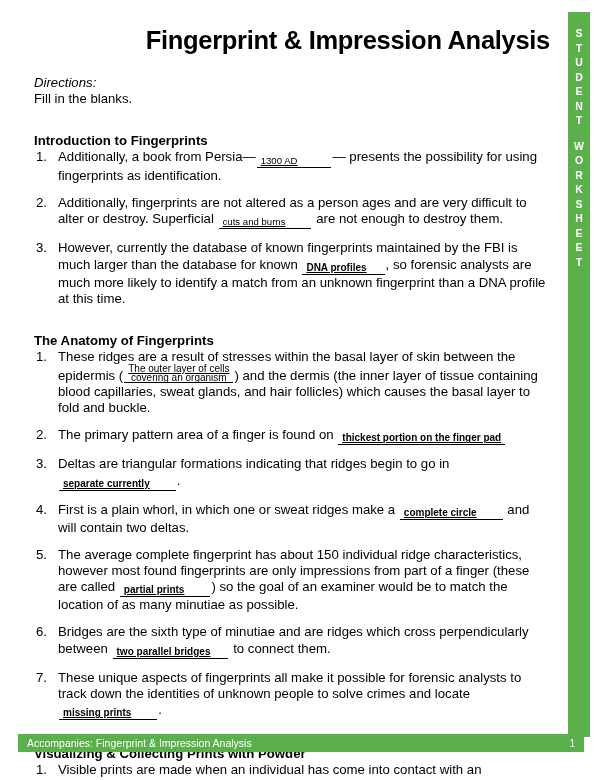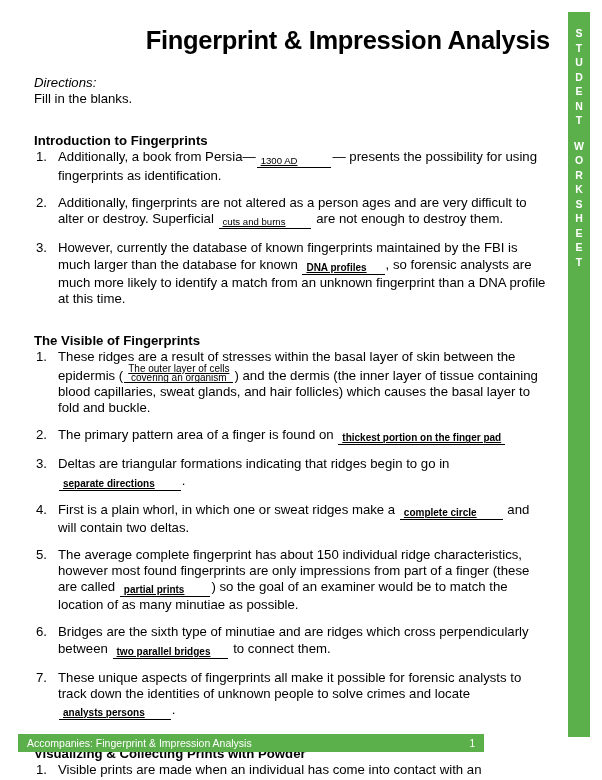--- a/index.html
+++ b/index.html
@@ -127,21 +127,21 @@
   
   .blank-line {
     display: inline-block;
   }
 
   
   .footer {
     position: absolute;
     left: 18px;
     bottom: 28px;
-    width: 466px;
+    width: 566px;
     height: 18px;
     background: #5CB04C;
     color: #ffffff;
     font-size: 10.5px;
     display: flex;
     align-items: center;
     justify-content: space-between;
     padding: 0 9px;
     box-sizing: border-box;
   }
@@ -187,42 +187,42 @@
         <span class="num">1.</span><span>Additionally, a book from Persia—</span><span class="blank wide-gap tall-up">1300 AD</span><span>— presents the possibility for using fingerprints as identification.</span>
       </li>
       <li>
         <span class="num">2.</span><span>Additionally, fingerprints are not altered as a person ages and are very difficult to alter or destroy. Superficial</span> <span class="blank gap-md">cuts and burns</span> <span>are not enough to destroy them.</span>
       </li>
       <li>
         <span class="num">3.</span><span>However, currently the database of known fingerprints maintained by the FBI is much larger than the database for known</span> <span class="blank bold gap-sm">DNA profiles</span><span>, so forensic analysts are much more likely to identify a match from an unknown fingerprint than a DNA profile at this time.</span>
       </li>
     </ol>
 
-    <h2 class="section">The Visible of Fingerprints</h2>
+    <h2 class="section">The Anatomy of Fingerprints</h2>
     <ol class="qlist">
       <li>
         <span class="num">1.</span><span>These ridges are a result of stresses within the basal layer of skin between the epidermis (</span><span class="blank two-line"><span class="l1">The outer layer of cells</span><span class="l2">covering an organism</span></span><span>) and the dermis (the inner layer of tissue containing blood capillaries, sweat glands, and hair follicles) which causes the basal layer to fold and buckle.</span>
       </li>
       <li>
         <span class="num">2.</span><span>The primary pattern area of a finger is found on</span> <span class="blank bold">thickest portion on the finger pad</span><span></span>
       </li>
       <li>
-        <span class="num">3.</span><span>Deltas are triangular formations indicating that ridges begin to go in</span><br><span class="blank bold gap-md blank-line">separate directions</span><span>.</span>
+        <span class="num">3.</span><span>Deltas are triangular formations indicating that ridges begin to go in</span><br><span class="blank bold gap-md blank-line">separate currently</span><span>.</span>
       </li>
       <li>
         <span class="num">4.</span><span>First is a plain whorl, in which one or sweat ridges make a</span> <span class="blank bold gap-md">complete circle</span> <span>and will contain two deltas.</span>
       </li>
       <li>
         <span class="num">5.</span><span>The average complete fingerprint has about 150 individual ridge characteristics, however most found fingerprints are only impressions from part of a finger (these are called</span> <span class="blank bold gap-md">partial prints</span><span>) so the goal of an examiner would be to match the location of as many minutiae as possible.</span>
       </li>
       <li>
         <span class="num">6.</span><span>Bridges are the sixth type of minutiae and are ridges which cross perpendicularly between</span> <span class="blank bold gap-sm">two parallel bridges</span> <span>to connect them.</span>
       </li>
       <li>
-        <span class="num">7.</span><span>These unique aspects of fingerprints all make it possible for forensic analysts to track down the identities of unknown people to solve crimes and locate</span><br><span class="blank bold gap-md blank-line">analysts persons</span><span>.</span>
+        <span class="num">7.</span><span>These unique aspects of fingerprints all make it possible for forensic analysts to track down the identities of unknown people to solve crimes and locate</span><br><span class="blank bold gap-md blank-line">missing prints</span><span>.</span>
       </li>
     </ol>
 
     <h2 class="section">Visualizing &amp; Collecting Prints with Powder</h2>
     <ol class="qlist">
       <li>
         <span class="num">1.</span><span>Visible prints are made when an individual has come into contact with an</span><br><span class="blank empty blank-line"></span> <span>such as paint, blood, grease, or ink leaving behind a print made by the substance.</span>
       </li>
     </ol>
 

